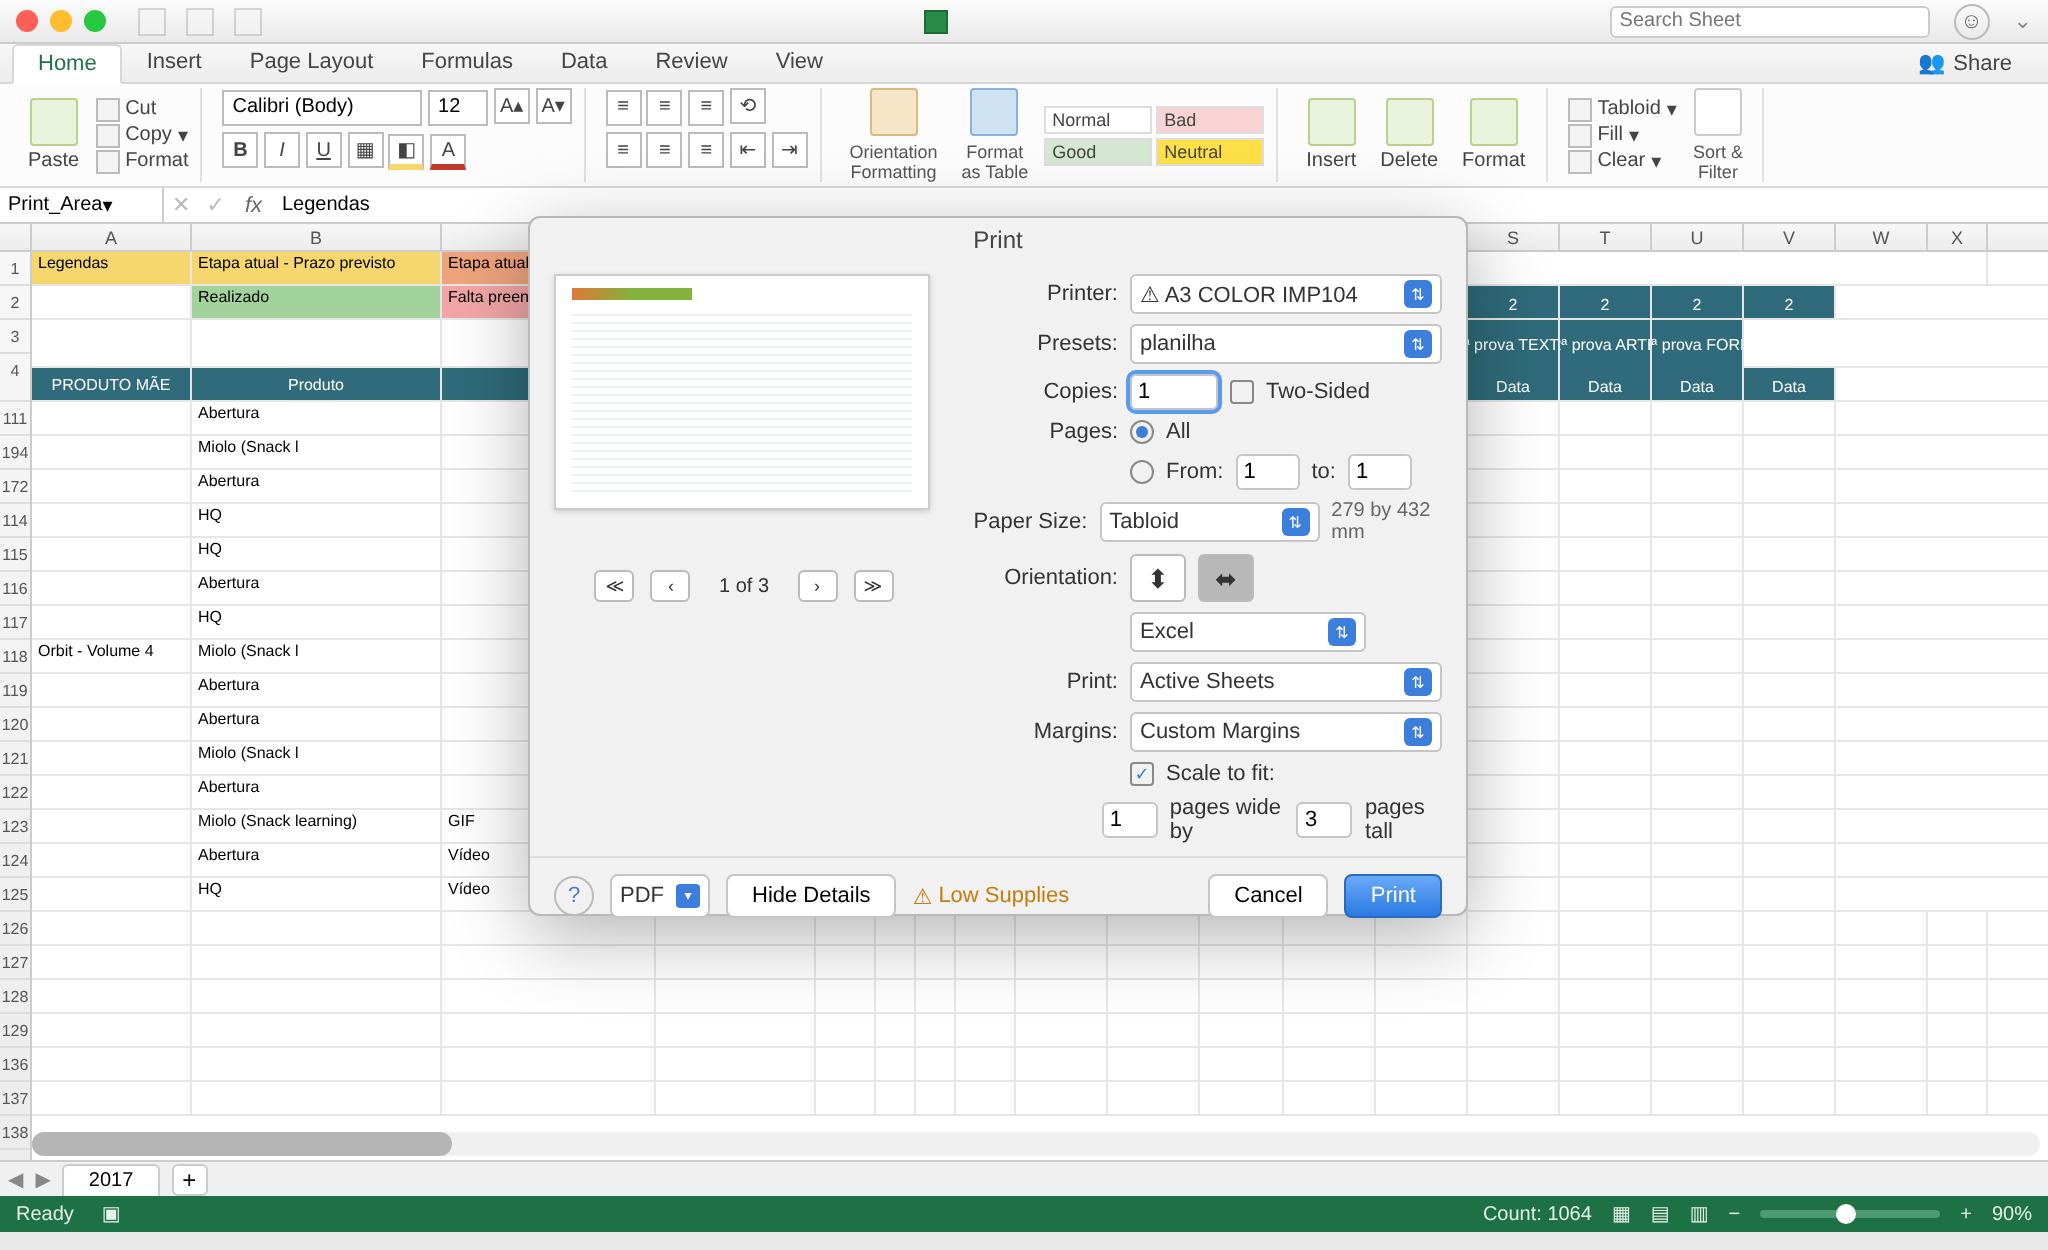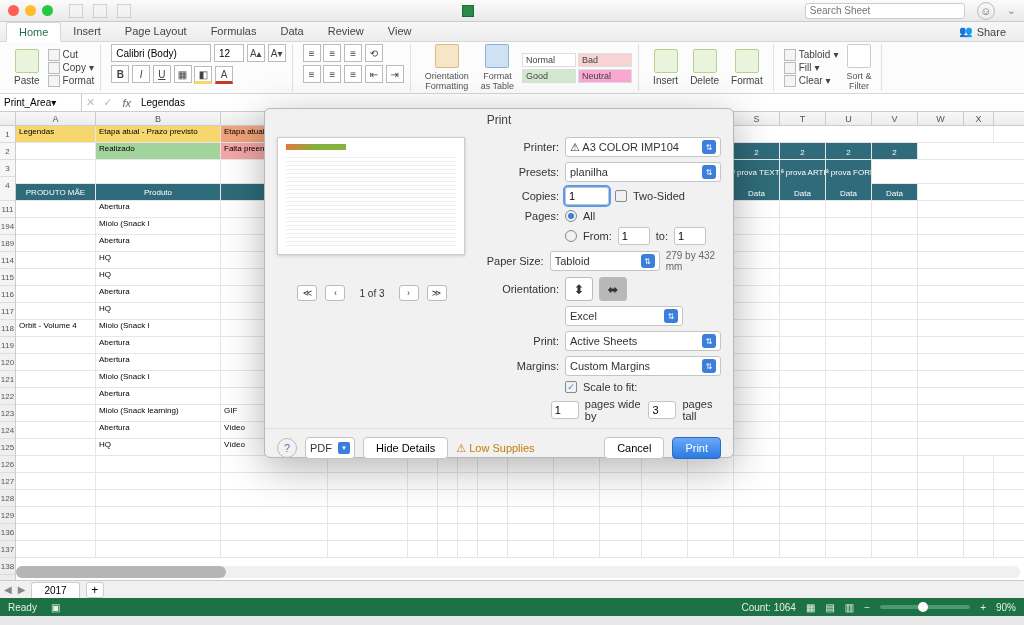--- a/index.html
+++ b/index.html
@@ -100,21 +100,21 @@
 .orientbtn.active { background: #b8b8b8; }
 .dfooter { border-top: 1px solid #ddd; padding: 8px 12px; display: flex; align-items: center; gap: 8px; }
 .macbtn { height: 22px; padding: 0 12px; border: 1px solid #c5c5c5; background: #fff; border-radius: 4px; font-size: 11px; }
 .macbtn.primary { background: linear-gradient(#6aa9f8,#2a7ae2); color: #fff; border-color: #2a6ac0; }
 .qmark { width: 20px; height: 20px; border: 1px solid #bbb; border-radius: 50%; display: flex; align-items: center; justify-content: center; color: #5277c3; }
 .pdfbtn { height: 22px; width: 50px; border: 1px solid #c5c5c5; background: #fff; border-radius: 4px; font-size: 11px; display: flex; align-items: center; justify-content: space-between; padding: 0 4px; }
 .warn { color: #c57c0a; font-size: 11px; display: flex; align-items: center; gap: 3px; }
 
 .stylesbox { display: grid; grid-template-columns: 54px 54px; grid-auto-rows: 14px; gap: 2px; font-size: 9px; }
 .stylecell { border: 1px solid #ddd; padding: 0 3px; line-height: 12px; }
-.sn { background: #fff; border-color:#ddd; } .sb { background: #f8d3d3; } .sg { background: #d4e8d1; } .snt { background: #f9a8d4; }
+.sn { background: #fff; border-color:#ddd; } .sb { background: #f8d3d3; } .sg { background: #d4e8d1; } .snt { background: #fde047; }
 </style>
 </head>
 <body>
 
 <div class="titlebar">
   <div class="traffic">
     <span class="t-red"></span>
     <span class="t-yel"></span>
     <span class="t-grn"></span>
   </div>
@@ -276,21 +276,21 @@
       </div>
   </div>
   <div class="databody">
     <div class="rownums" id="rownums">
         <div>1</div>
         <div>2</div>
         <div>3</div>
         <div style="height: 24px;">4</div>
         <div>111</div>
         <div>194</div>
-        <div>189</div>
+        <div>172</div>
         <div>114</div>
         <div>115</div>
         <div>116</div>
         <div>117</div>
         <div>118</div>
         <div>119</div>
         <div>120</div>
         <div>121</div>
         <div>122</div>
         <div>123</div>

